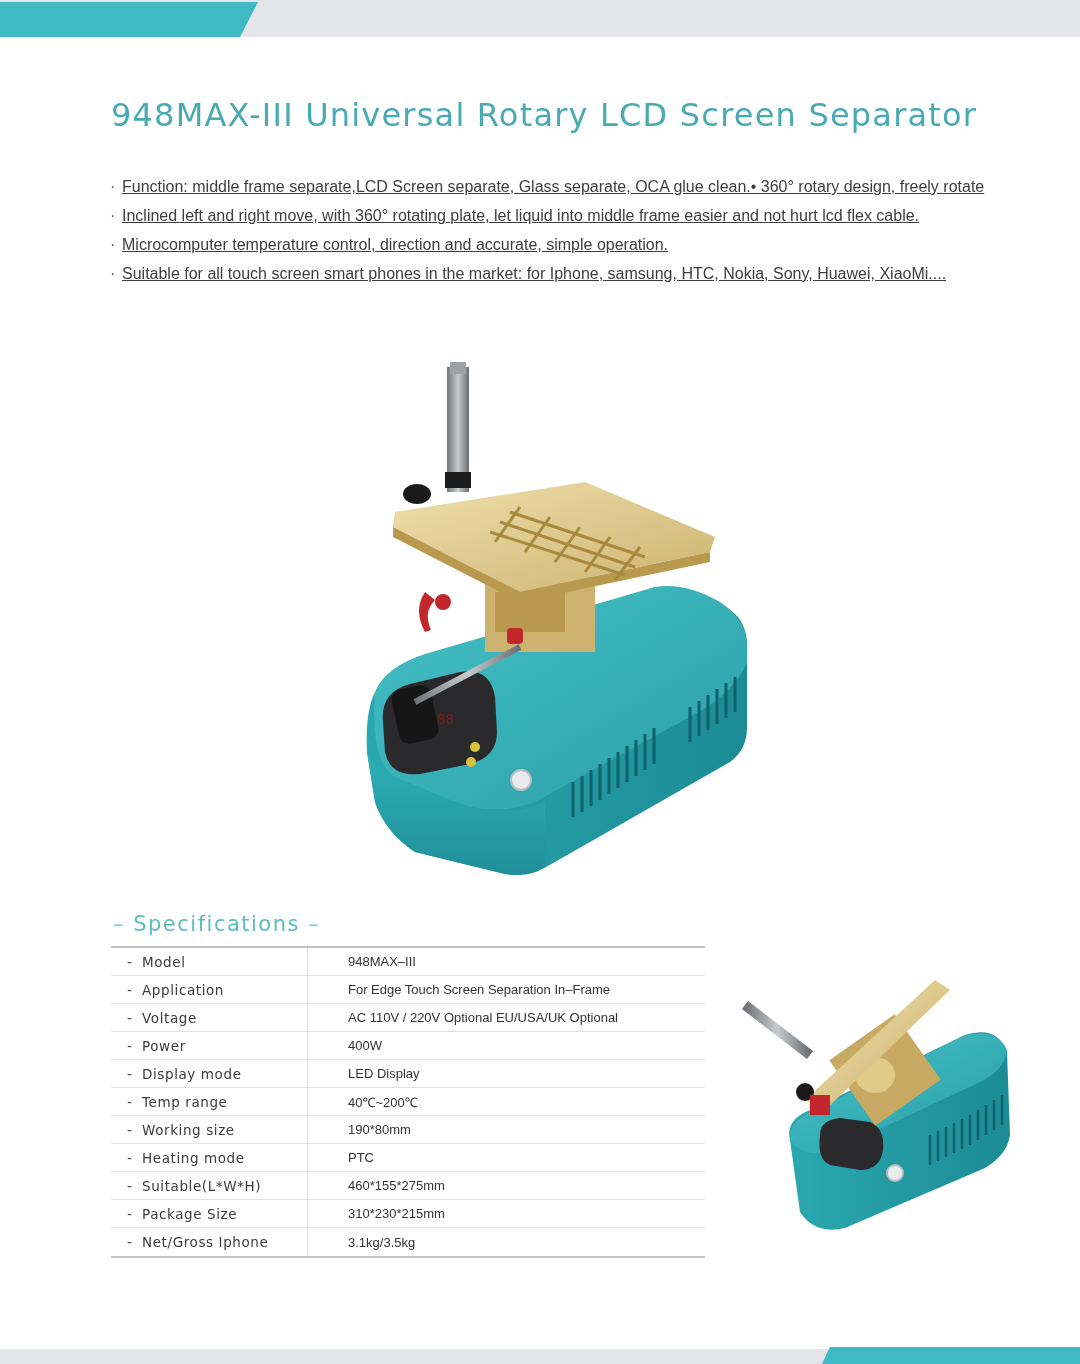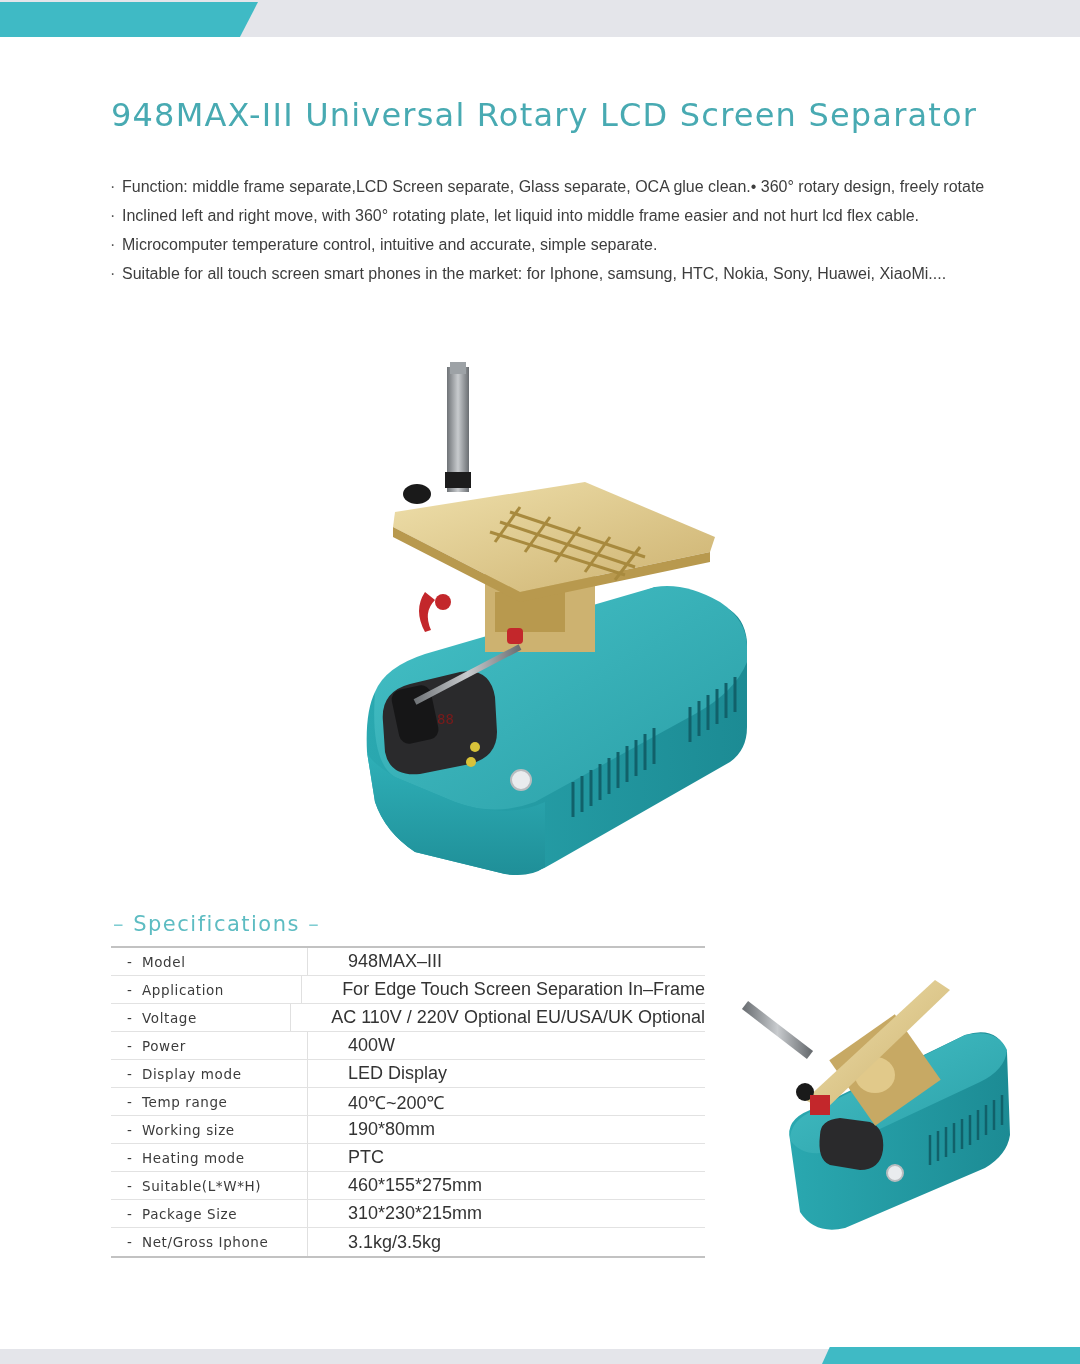--- a/index.html
+++ b/index.html
@@ -12,52 +12,52 @@
       clip-path: polygon(0 0, 100% 0, 93% 100%, 0 100%); }
 
     
     .bottom-band { position: absolute; left: 0; top: 1349px; width: 1080px; height: 15px; background: #e4e5ea; }
     .bottom-accent { position: absolute; left: 822px; top: 1347px; width: 258px; height: 17px; background: #3fbac5;
       clip-path: polygon(3% 0, 100% 0, 100% 100%, 0 100%); }
 
     .title { position: absolute; left: 111px; top: 96px; font-size: 32px; font-weight: bold; color: #48aab2;
       letter-spacing: 1.2px; white-space: nowrap; font-family: "DejaVu Sans", sans-serif; font-weight: normal; }
 
-    .bullets { position: absolute; left: 110px; top: 172px; width: 870px; font-size: 16px; line-height: 29px; color: #3d3d3d; }
+    .bullets { position: absolute; left: 110px; top: 172px; width: 870px; font-size: 16px; line-height: 29px; color: #3d3d3d; text-decoration: underline; }
     .bullet-line { white-space: nowrap; }
     .bullet-line .dot { display: inline-block; width: 12px; color: #555; }
 
     
     .product-main { position: absolute; left: 355px; top: 362px; width: 410px; height: 520px; }
     .product-side { position: absolute; left: 735px; top: 960px; width: 300px; height: 280px; }
 
     
     .spec-heading { position: absolute; left: 113px; top: 912px; font-size: 21px; color: #5dbcc2; letter-spacing: 1.5px;
       font-family: "DejaVu Sans", sans-serif; white-space: nowrap; }
     .spec-heading .dash { color: #7fcdd2; }
     .spec-table { position: absolute; left: 111px; top: 946px; width: 594px; border-top: 2px solid #c2c2c2; border-bottom: 2px solid #c2c2c2; }
     .spec-row { position: relative; height: 28px; border-bottom: 1px solid #e2e2e2; display: flex; align-items: center; }
     .spec-row:last-child { border-bottom: none; }
     .spec-label { width: 197px; padding-left: 16px; font-size: 13.5px; color: #3b3b3b; letter-spacing: 0.6px; white-space: nowrap;
       font-family: "DejaVu Sans", sans-serif; height: 100%; display: flex; align-items: center; border-right: 1px solid #e0e0e0; }
     .spec-label .dash { display: inline-block; width: 15px; }
-    .spec-value { padding-left: 40px; font-size: 18px; color: #333; white-space: nowrap; }
+    .spec-value { padding-left: 40px; font-size: 13px; color: #333; white-space: nowrap; }
   </style>
 </head>
 <body>
 
 <div class="top-band"></div>
 <div class="top-accent"></div>
 
 <h1 class="title">948MAX-III Universal Rotary LCD Screen Separator</h1>
 
 <div class="bullets">
   <div class="bullet-line"><span class="dot">·</span><span>Function: middle frame separate,LCD Screen separate, Glass separate, OCA glue clean.•  360°  rotary design, freely rotate</span></div>
   <div class="bullet-line"><span class="dot">·</span><span>Inclined  left and right move, with 360°   rotating plate, let liquid into middle frame easier and not hurt lcd flex cable.</span></div>
-  <div class="bullet-line"><span class="dot">·</span><span>Microcomputer temperature control, intuitive and accurate, simple separate.</span></div>
+  <div class="bullet-line"><span class="dot">·</span><span>Microcomputer temperature control, direction and accurate, simple operation.</span></div>
   <div class="bullet-line"><span class="dot">·</span><span>Suitable for all touch screen smart phones in the market: for Iphone, samsung, HTC, Nokia, Sony, Huawei, XiaoMi....</span></div>
 </div>
 
 <div class="product-main">
   <svg width="410" height="520" viewBox="0 0 410 520">
     <defs>
       <linearGradient id="bodyTop" x1="0" y1="0" x2="1" y2="1">
         <stop offset="0" stop-color="#45c1c7"></stop>
           <stop offset="1" stop-color="#2a9ea6"></stop>
       </linearGradient>

